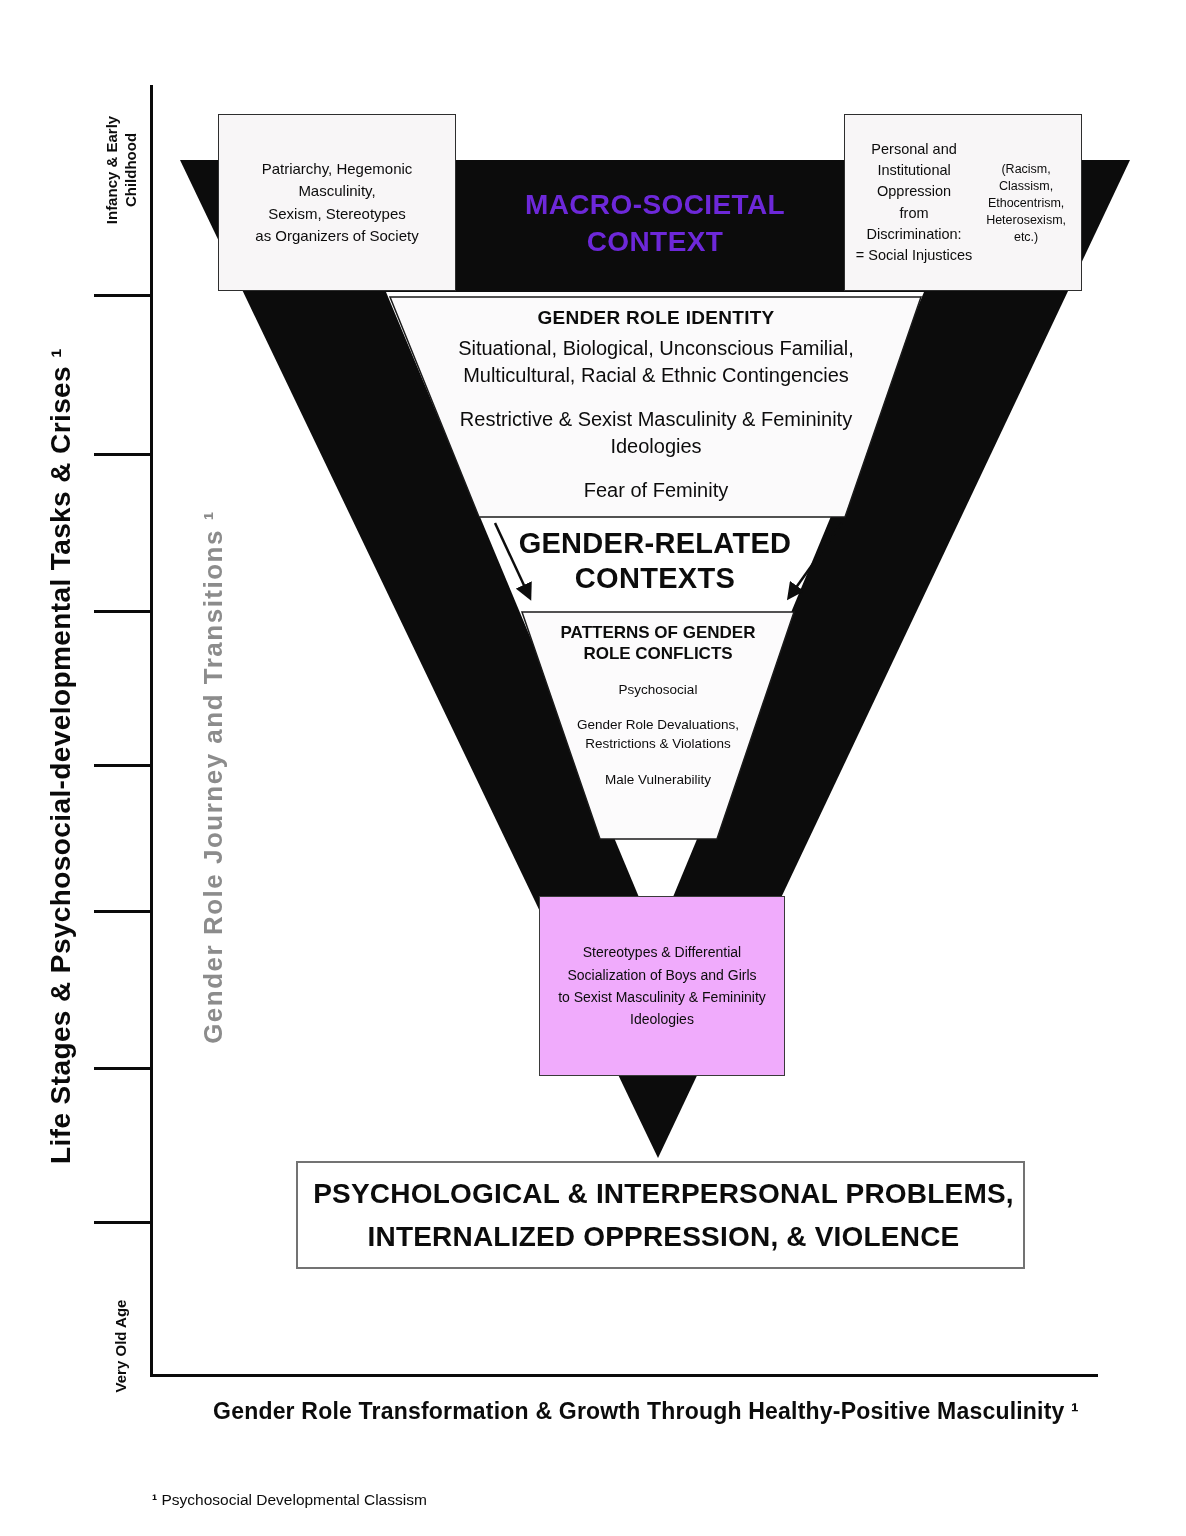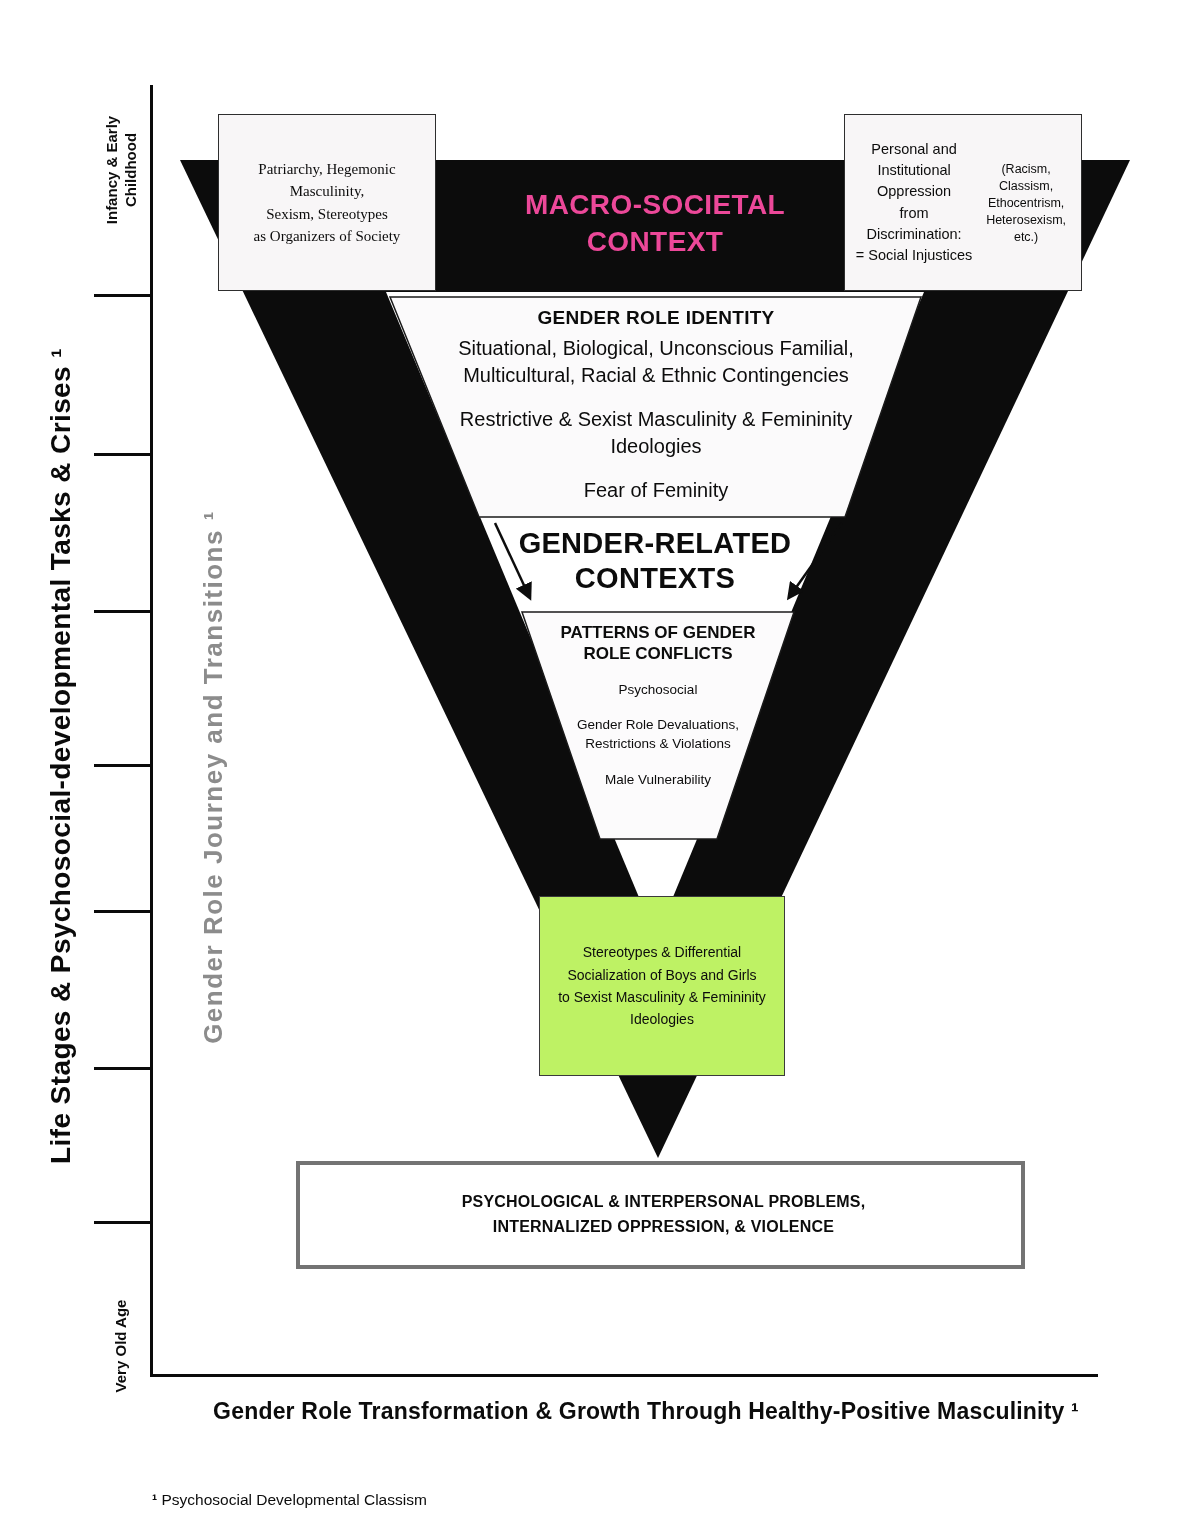--- a/index.html
+++ b/index.html
@@ -25,54 +25,54 @@
   .very-old { left:56px; top:1337px; width:130px; height:18px;
               font-size:15px; font-weight:700; }
 
   
   svg.shapes { position:absolute; left:0; top:0; }
 
   
   .ctx-box { border:1.5px solid #2e2e2e; background:#f8f6f7;
              display:flex; flex-direction:row; align-items:center; justify-content:center;
              text-align:center; padding:8px 6px; }
-  .left-box { left:218px; top:114px; width:218px; height:177px; font-size:15px; line-height:1.5;font-family:Liberation Serif, serif; }
+  .left-box { left:218px; top:114px; width:238px; height:177px; font-size:15px; line-height:1.5; }
   .right-box { left:844px; top:114px; width:238px; height:177px; }
   .right-box .main { font-size:14.5px; line-height:1.45; }
   .right-box .sub { font-size:12.5px; line-height:1.35; margin-top:2px; }
 
   
   .macro-title { left:455px; top:187px; width:400px; text-align:center;
-                 color:#ec4899; font-size:28px; font-weight:800; line-height:1.32; letter-spacing:0.4px; }
+                 color:#6d28d9; font-size:28px; font-weight:800; line-height:1.32; letter-spacing:0.4px; }
 
   
   .identity { left:436px; top:307px; width:440px; text-align:center; }
   .identity-title { font-size:19px; font-weight:800; letter-spacing:0.3px; margin-bottom:6px; }
   .identity-item { font-size:20px; line-height:1.35; margin-bottom:17px; }
 
   
   .contexts-title { left:455px; top:526px; width:400px; text-align:center;
                     font-size:29px; font-weight:800; line-height:1.22; letter-spacing:0.3px; }
 
   
   .patterns { left:520px; top:622px; width:276px; text-align:center; }
   .patterns-title { font-size:17px; font-weight:800; line-height:1.25; margin-bottom:16px; }
   .patterns-item { font-size:13.5px; line-height:1.4; margin-bottom:17px; }
 
   
   .social-box { left:539px; top:896px; width:246px; height:180px;
-                border:1.5px solid #3a3a3a; background:#bef264;
+                border:1.5px solid #3a3a3a; background:#f0abfc;
                 display:flex; align-items:center; justify-content:center;
                 text-align:center; font-size:14px; line-height:1.6; padding:6px; }
 
   
   .outcome-box { left:296px; top:1161px; width:729px; height:108px;
-                 border:4px solid #737373; background:#ffffff;
+                 border:2px solid #737373; background:#ffffff;
                  display:flex; align-items:center; justify-content:center;
-                 text-align:center; font-size:16px; font-weight:800; line-height:1.55; letter-spacing:0.2px;padding-left:6px; }
+                 text-align:center; font-size:28px; font-weight:800; line-height:1.55; letter-spacing:0.2px;padding-left:6px; }
 
   
   .x-label { left:150px; top:1398px; width:992px; text-align:center;
              font-size:23px; font-weight:800; letter-spacing:0.2px; }
   .footnote { left:152px; top:1491px; font-size:15.5px; }
   .footnote .mark { font-weight:800; }
 </style>
 </head>
 <body>
 

